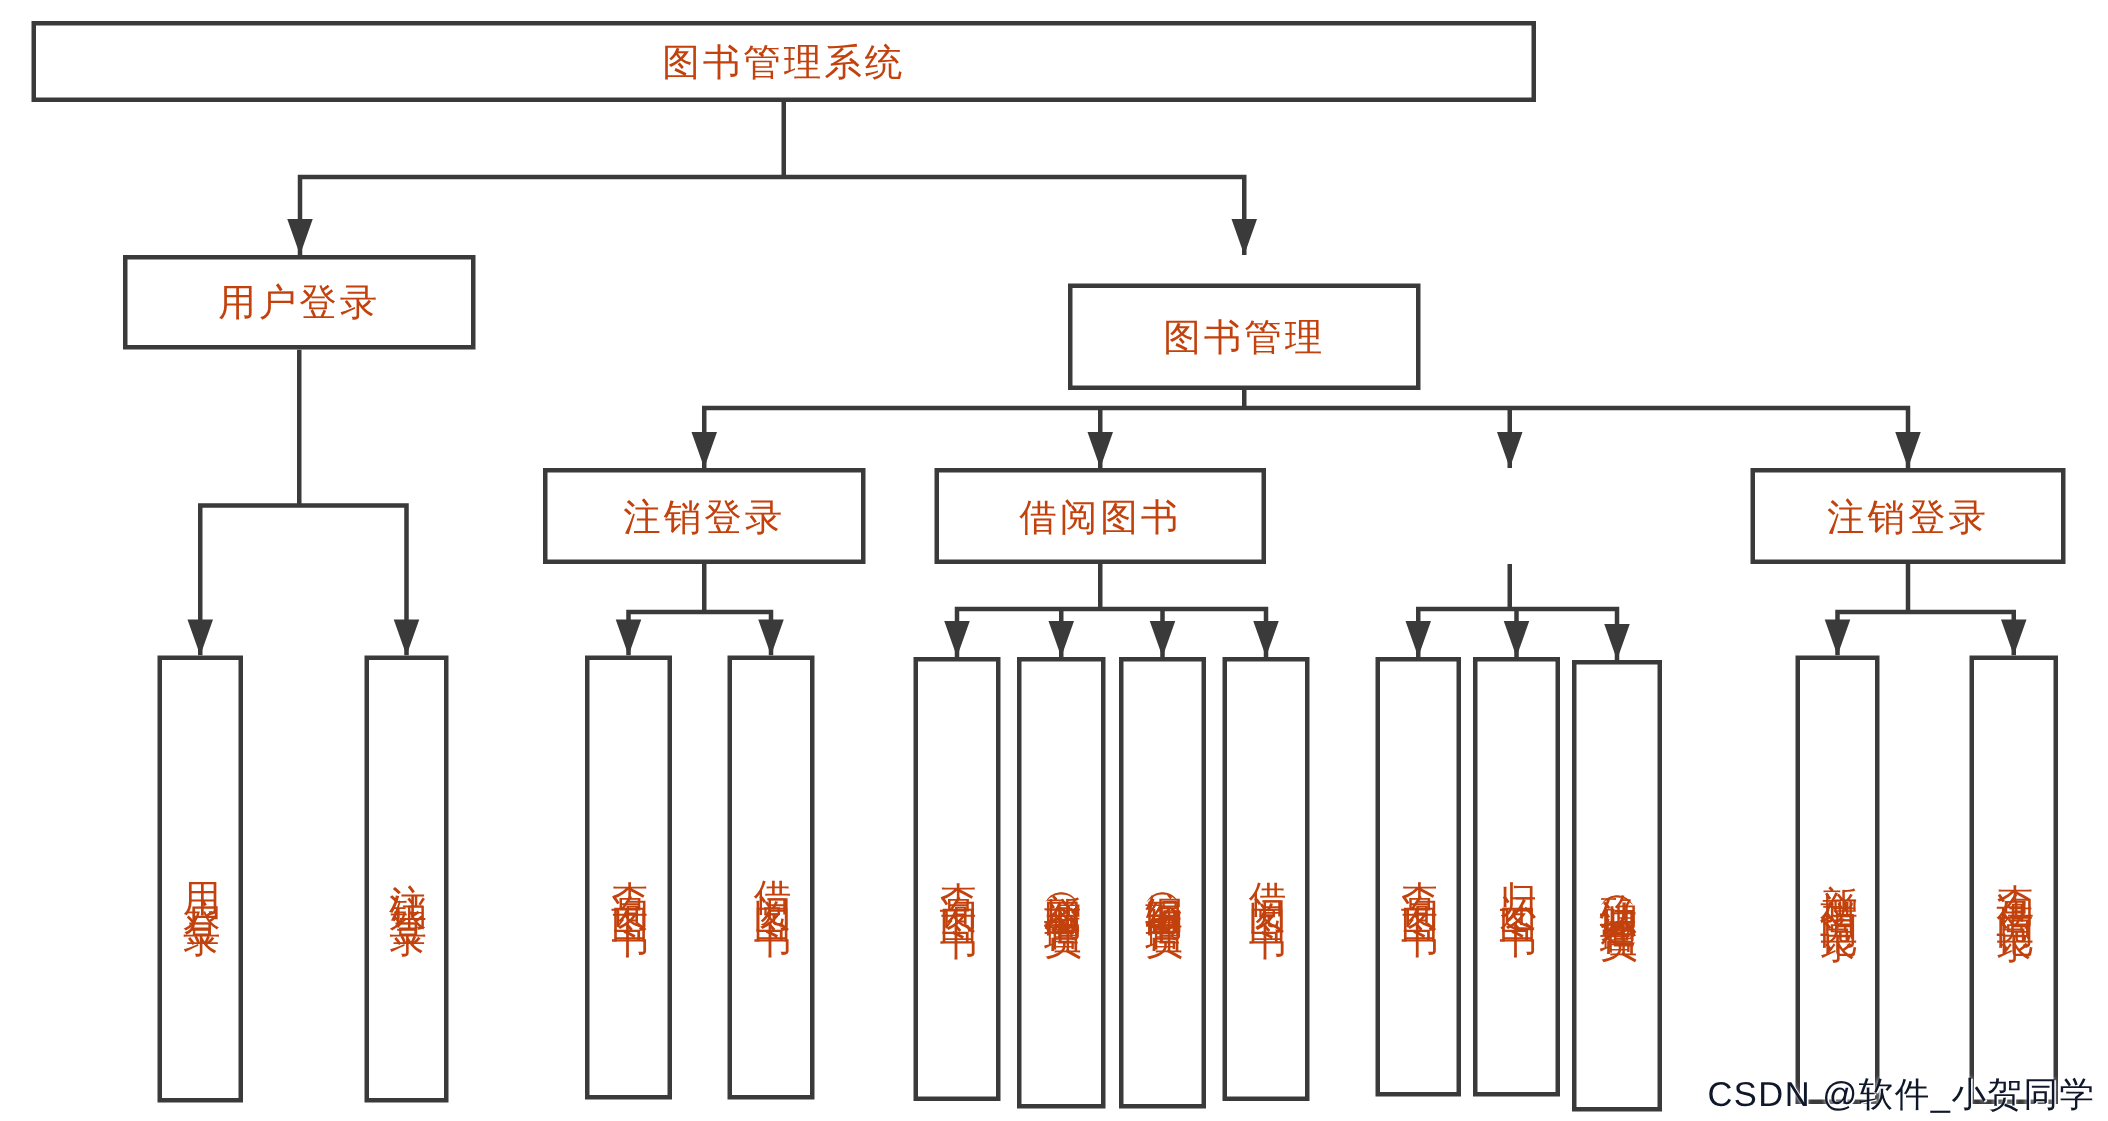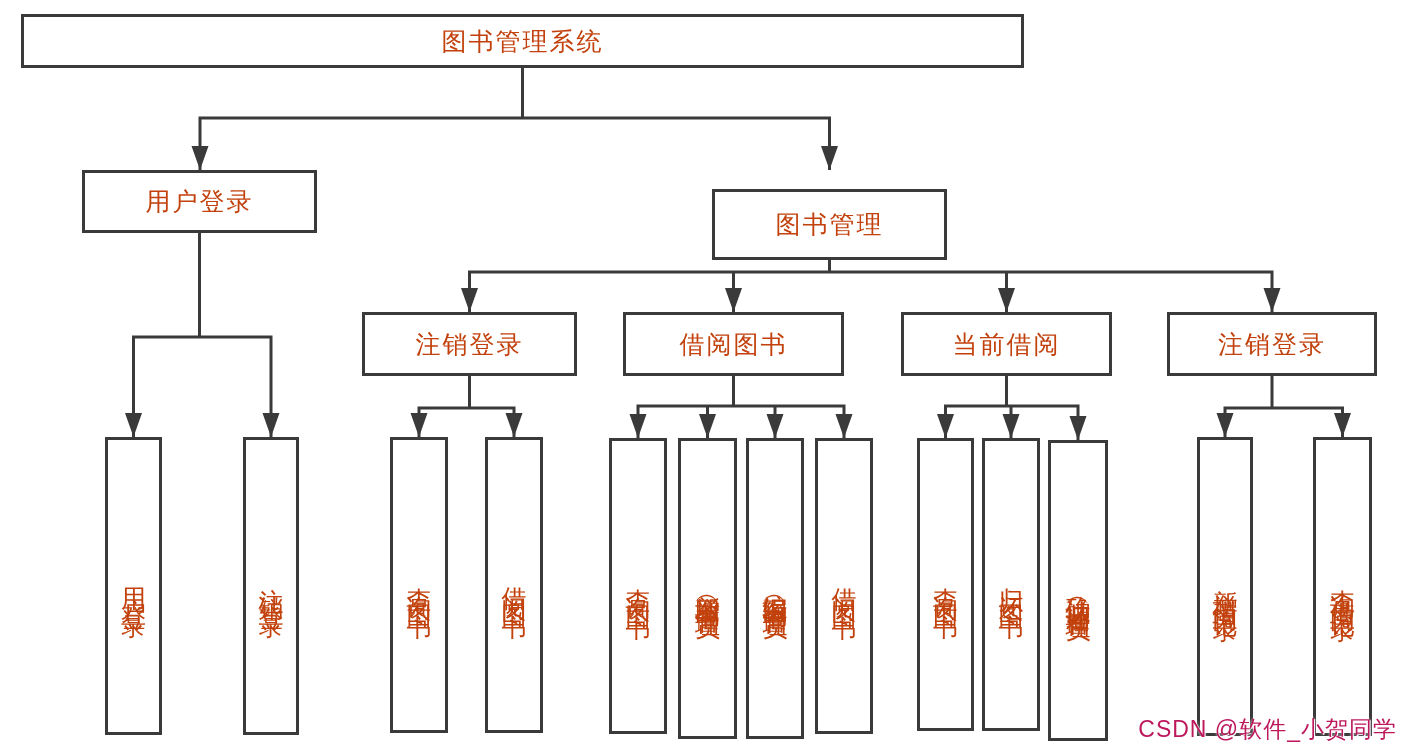--- a/index.html
+++ b/index.html
@@ -72,21 +72,21 @@
   .n-cb3 { left: 1048px; top: 440px; width: 60px; height: 301px; }
   .n-br1 { left: 1197px; top: 437px; width: 56px; height: 299px; }
   .n-br2 { left: 1313px; top: 437px; width: 59px; height: 299px; }
   #watermark {
     position: absolute;
     right: 8px;
     top: 714px;
     z-index: 3;
     font-size: 23px;
     letter-spacing: 1px;
-    color: #be185d;
+    color: #0f172a;
     text-shadow: 0 0 3px #ffffff, 1px 1px 0 #ffffff;
     white-space: nowrap;
   }
 </style>
 </head>
 <body>
 
 <div id="canvas">
 
   <svg id="connectors" width="1405" height="747" viewBox="0 0 1405 747">
@@ -139,23 +139,20 @@
   <div class="node hbox n-book-mgmt">
     <span>图书管理</span>
   </div>
 
   <div class="node hbox n-new-book-rec">
     <span>注销登录</span>
   </div>
   <div class="node hbox n-book-borrow">
     <span>借阅图书</span>
   </div>
-  <div class="node hbox n-current-borrow">
-    <span>当前借阅</span>
-  </div>
   <div class="node hbox n-borrow-records">
     <span>注销登录</span>
   </div>
 
   <div class="node vbox n-ul1">
     <span>用户登录</span>
   </div>
   <div class="node vbox n-ul2">
     <span>注销登录</span>
   </div>

